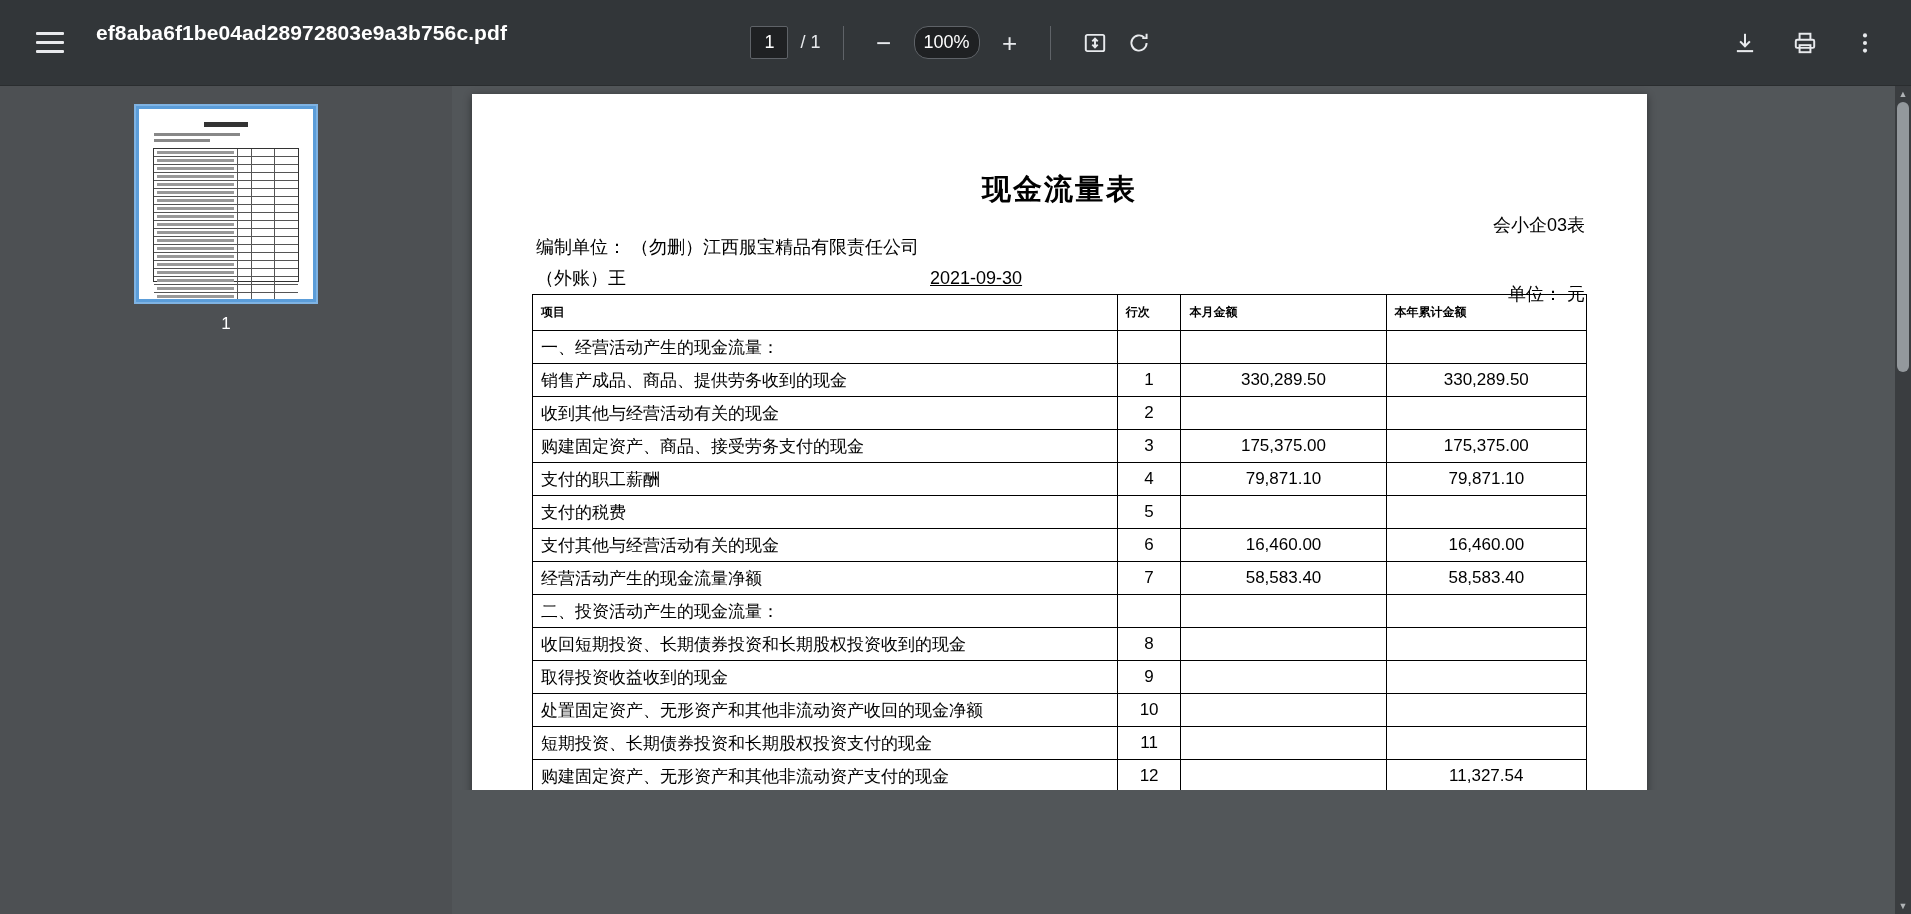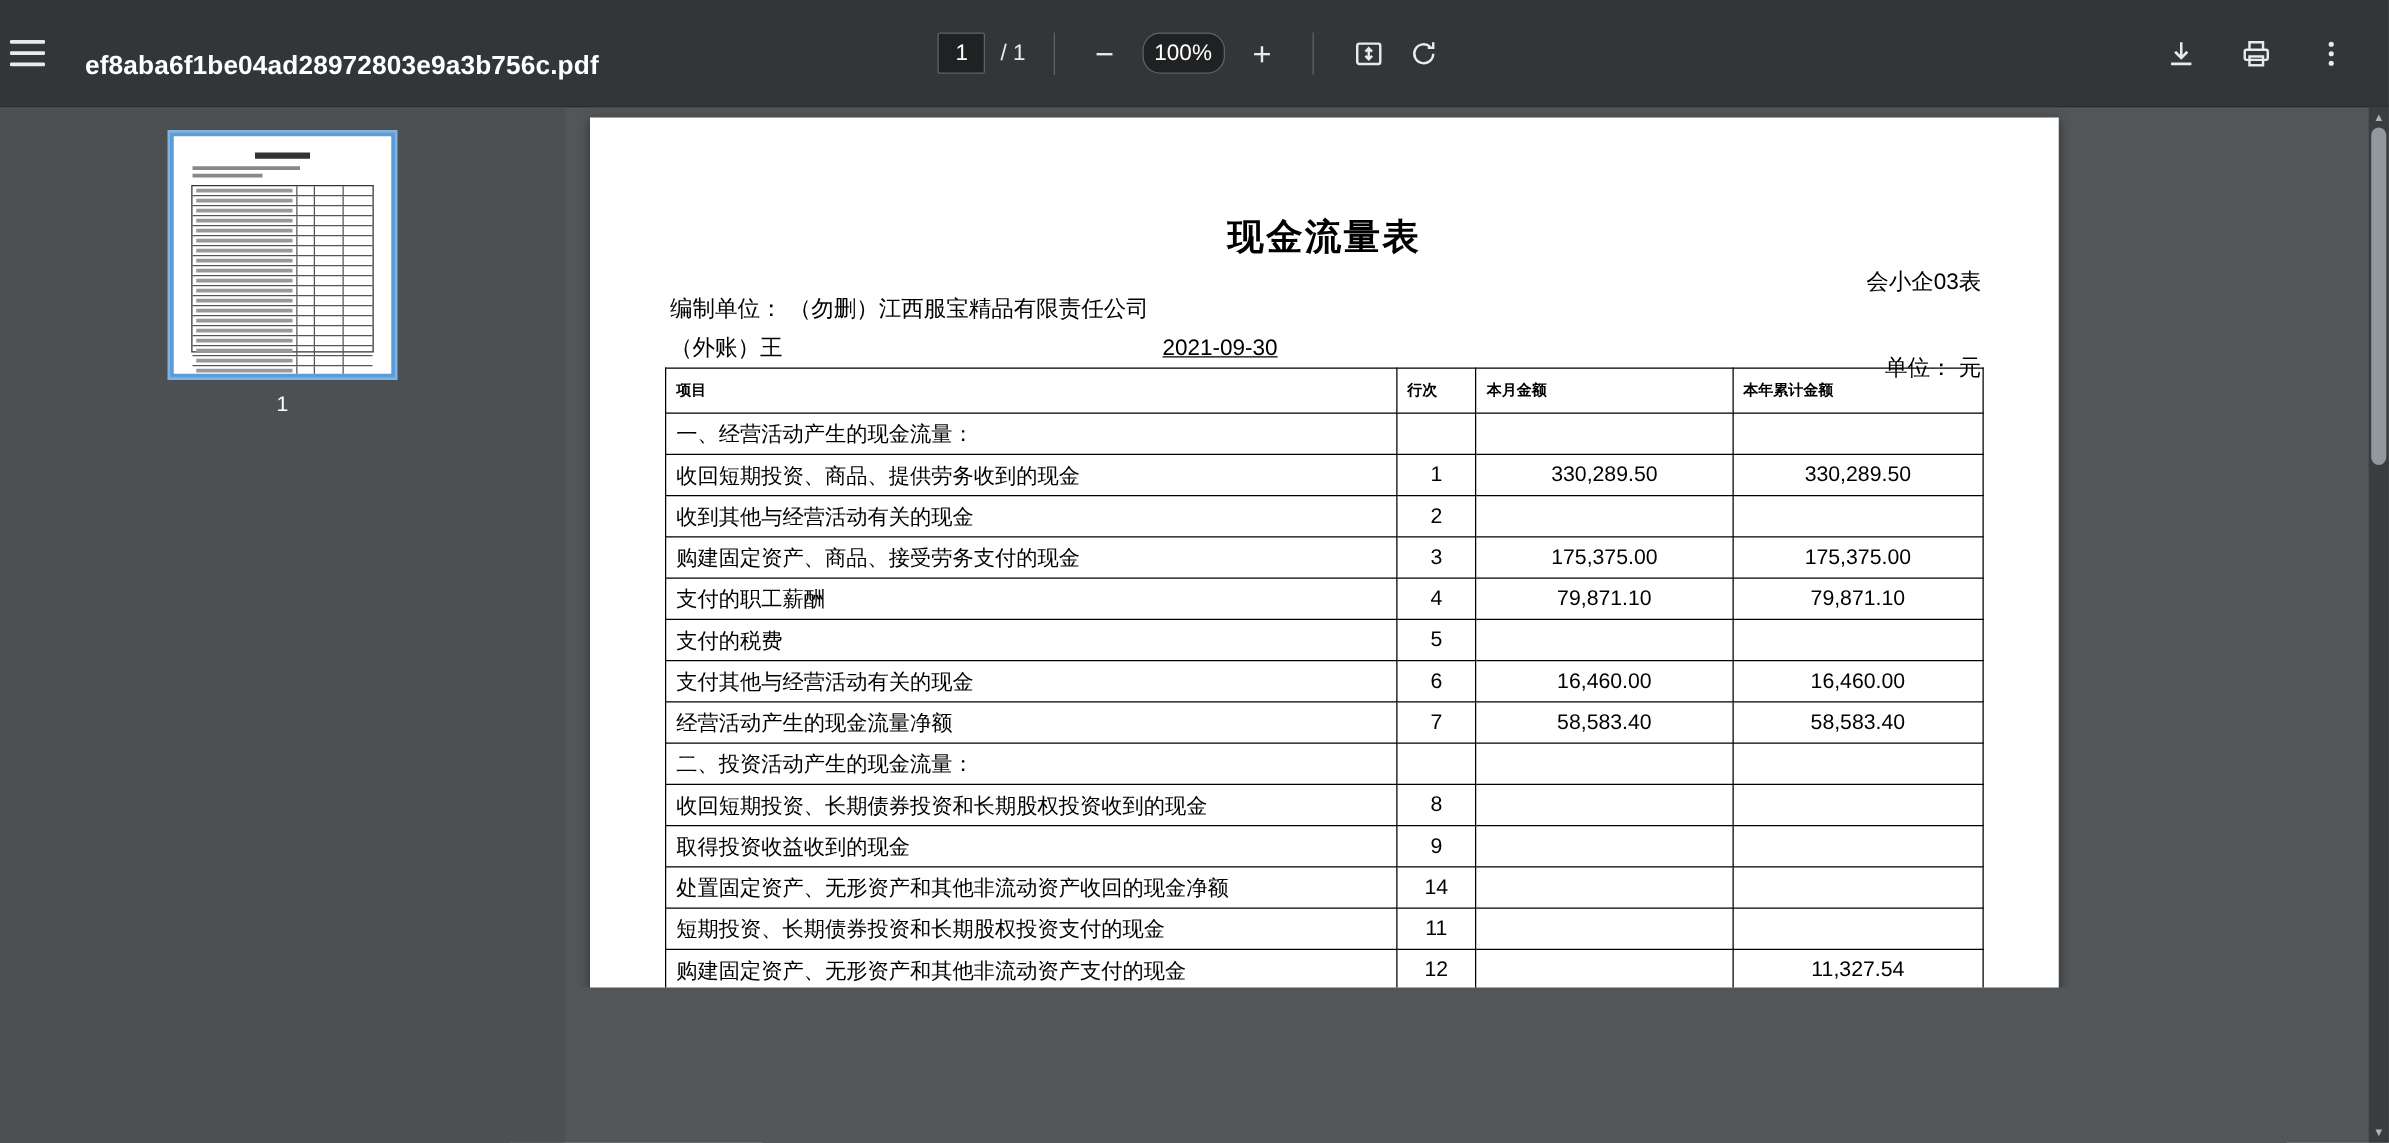--- a/index.html
+++ b/index.html
@@ -13,21 +13,21 @@
 
   
   .toolbar {
     position: absolute; top: 0; left: 0;
     width: 1911px; height: 86px;
     background: #323639;
     display: flex; align-items: center;
     color: #e8eaed;
     border-bottom: 1px solid #2a2d2f;
   }
-  .tb-left { display: flex; align-items: flex-end; flex: 0 0 auto; }
+  .tb-left { display: flex; align-items: flex-start; flex: 0 0 auto; padding-left: 28px; }
   .hamburger {
     width: 44px; height: 44px;
     display: flex; flex-direction: column; justify-content: center; align-items: center;
     cursor: pointer; gap: 6px;
   }
   .hamburger span { display: block; width: 28px; height: 3px; background: #e8eaed; border-radius: 1px; }
   .doc-title {
     margin-left: 24px;
     font-size: 21px; font-weight: bold;
     color: #ffffff;
@@ -461,21 +461,21 @@
           </tr>
         </thead>
         <tbody>
           <tr>
             <td class="item">一、经营活动产生的现金流量：</td>
             <td class="line"></td>
             <td class="amt"></td>
             <td class="amt"></td>
           </tr>
           <tr>
-            <td class="item">收回短期投资、商品、提供劳务收到的现金</td>
+            <td class="item">销售产成品、商品、提供劳务收到的现金</td>
             <td class="line">1</td>
             <td class="amt">330,289.50</td>
             <td class="amt">330,289.50</td>
           </tr>
           <tr>
             <td class="item">收到其他与经营活动有关的现金</td>
             <td class="line">2</td>
             <td class="amt"></td>
             <td class="amt"></td>
           </tr>
@@ -522,21 +522,21 @@
             <td class="amt"></td>
           </tr>
           <tr>
             <td class="item">取得投资收益收到的现金</td>
             <td class="line">9</td>
             <td class="amt"></td>
             <td class="amt"></td>
           </tr>
           <tr>
             <td class="item">处置固定资产、无形资产和其他非流动资产收回的现金净额</td>
-            <td class="line">14</td>
+            <td class="line">10</td>
             <td class="amt"></td>
             <td class="amt"></td>
           </tr>
           <tr>
             <td class="item">短期投资、长期债券投资和长期股权投资支付的现金</td>
             <td class="line">11</td>
             <td class="amt"></td>
             <td class="amt"></td>
           </tr>
           <tr>

